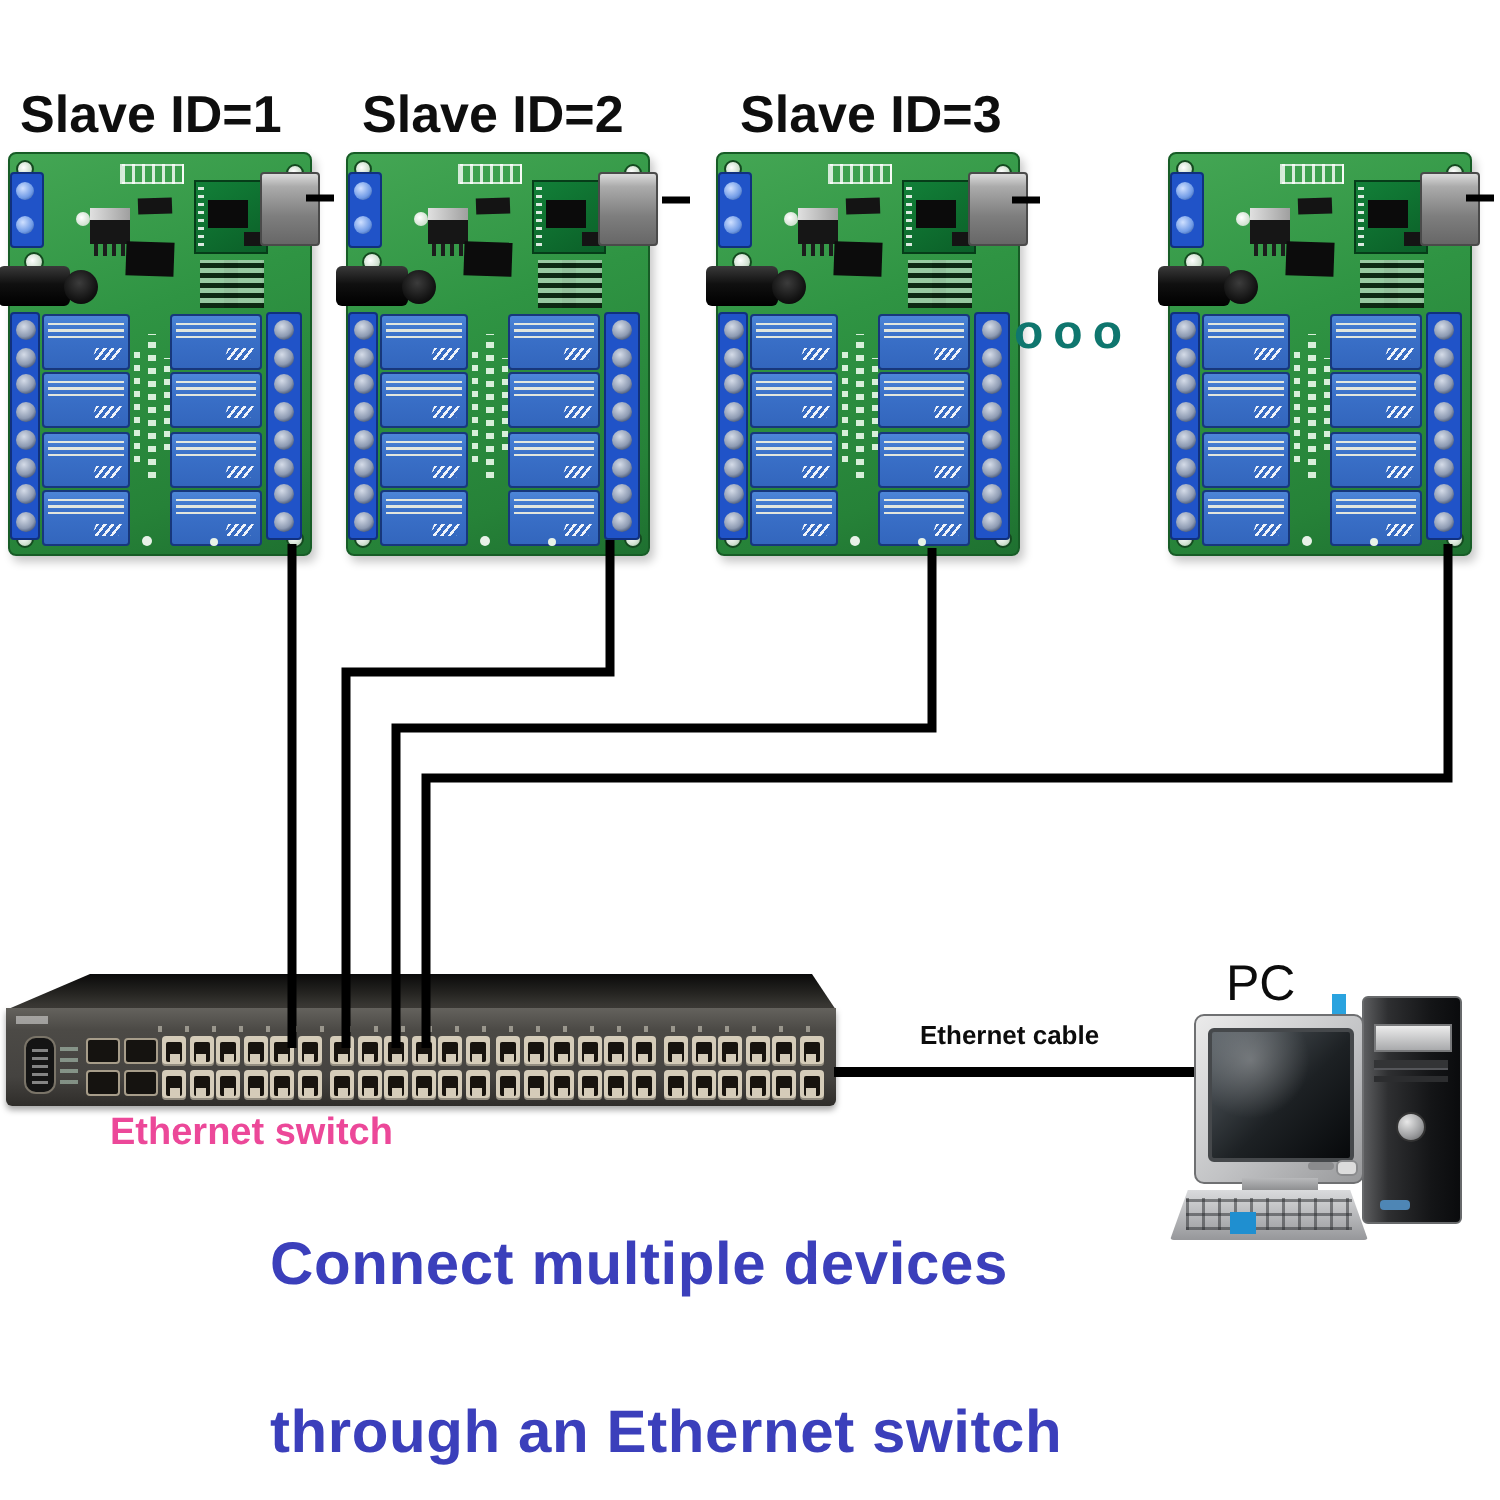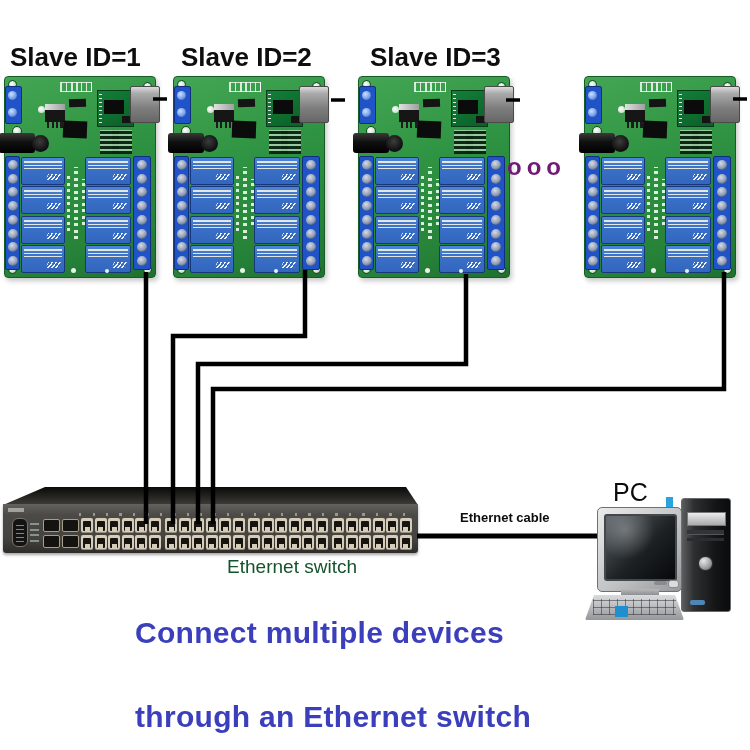--- a/index.html
+++ b/index.html
@@ -77,21 +77,21 @@
          background:repeating-linear-gradient(115deg,rgba(255,255,255,.92) 0 1.5px,transparent 1.5px 3.5px);}
 
   .vtext{position:absolute;background:repeating-linear-gradient(0deg,rgba(235,250,235,.9) 0 3px,transparent 3px 6.5px);}
   .vt1{left:62px;top:96px;width:2.5px;height:58px;}
   .vt2{left:69px;top:90px;width:3.5px;height:72px;}
   .vt3{left:77px;top:102px;width:2.5px;height:46px;}
   .bdot1{position:absolute;left:66px;top:191px;width:5px;height:5px;border-radius:50%;background:#e8f2e8;}
   .bdot2{position:absolute;left:100px;top:192px;width:4px;height:4px;border-radius:50%;background:#e8f2e8;}
 
   
-  #ellipsis{position:absolute;left:507px;top:153px;font-size:24px;font-weight:800;letter-spacing:5px;color:#701a75;}
+  #ellipsis{position:absolute;left:507px;top:153px;font-size:24px;font-weight:800;letter-spacing:5px;color:#0f766e;}
 
   
   #switch-group{position:absolute;left:3px;top:487px;width:415px;height:66px;}
   .sw-top{position:absolute;left:0;top:0;width:415px;height:18px;
           clip-path:polygon(42px 0,403px 0,415px 18px,0 18px);
           background:linear-gradient(180deg,#0a0a0a 0%,#262522 55%,#403e3a 100%);}
   .sw-front{position:absolute;left:0;top:17px;width:415px;height:49px;border-radius:0 0 3px 3px;
           background:linear-gradient(180deg,#64625d 0%,#4c4a46 22%,#454340 70%,#2f2d2a 100%);
           box-shadow:0 2px 3px rgba(0,0,0,.35);}
   .sw-logo{position:absolute;left:5px;top:21px;width:16px;height:4px;background:rgba(255,255,255,.45);}
@@ -104,22 +104,22 @@
   .sfp{position:absolute;width:17px;height:13px;background:#151310;border:1.5px solid #a79d8a;border-radius:2px;box-sizing:border-box;}
   .sfp1{left:40px;top:32px}.sfp2{left:59px;top:32px}.sfp3{left:40px;top:48px}.sfp4{left:59px;top:48px}
   .port-ticks{position:absolute;left:76px;top:26px;width:334px;height:3px;
           background:repeating-linear-gradient(90deg,rgba(230,225,210,.5) 0 2px,transparent 2px 13.5px);}
   #port-area{position:absolute;left:76px;top:31px;width:336px;height:34px;}
   .port{position:absolute;width:12px;height:15px;background:#d5ccb9;border-radius:2px;
           box-shadow:inset 0 -1px 0 rgba(0,0,0,.3);}
   .port::before{content:'';position:absolute;left:2px;right:2px;top:3px;bottom:2px;background:#17130e;border-radius:1px;}
   .port::after{content:'';position:absolute;left:3.5px;bottom:2px;width:5px;height:4px;background:#d5ccb9;}
 
-  #switch-label{position:absolute;left:55px;top:556px;width:302px;text-align:right;
-          font-size:19px;font-weight:400;color:#14532d;}
+  #switch-label{position:absolute;left:55px;top:556px;width:302px;text-align:left;
+          font-size:19px;font-weight:700;color:#ec4899;}
 
   
   #cable-label{position:absolute;left:460px;top:510px;font-size:13px;font-weight:700;color:#0c0c0c;}
 
   
   #pc-group{position:absolute;left:585px;top:478px;width:150px;height:145px;}
   #pc-label{position:absolute;left:28px;top:0;font-size:25px;font-weight:400;color:#0c0c0c;}
   .tower{position:absolute;left:96px;top:20px;width:48px;height:112px;border-radius:3px;border:1px solid #686a6c;
          background:linear-gradient(90deg,#5c5d5f 0%,#2e2f31 25%,#141517 70%,#0a0b0d 100%);}
   .tower .bay{position:absolute;left:5px;top:13px;width:37px;height:12px;border:1px solid #77787a;

